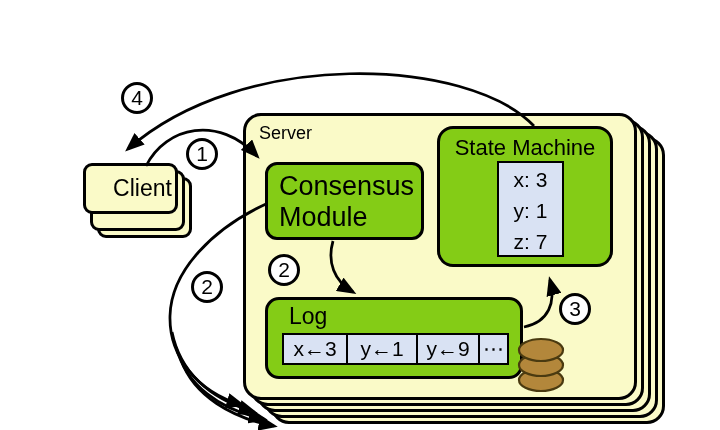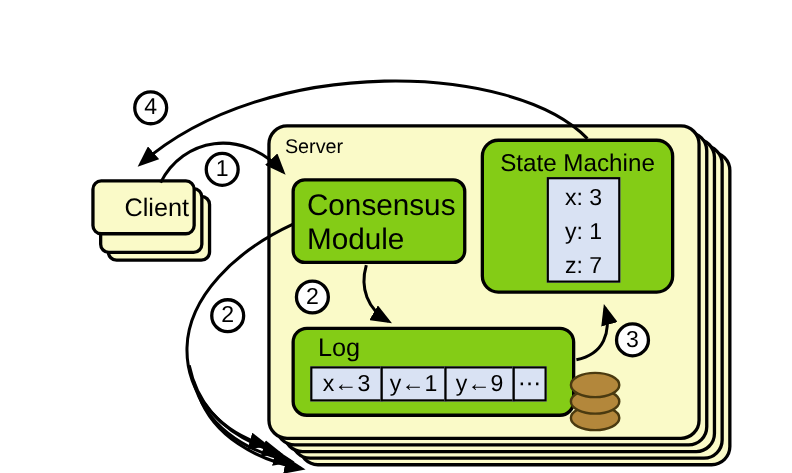--- a/index.html
+++ b/index.html
@@ -67,21 +67,21 @@
   <div class="abs blue-store" style="left:497px;top:161px;width:67px;height:96px;padding-top:1px;">
     <div>x: 3</div>
     <div>y: 1</div>
     <div>z: 7</div>
   </div>
 
   <div class="abs green-box" style="left:265px;top:297px;width:258px;height:82px;border-radius:14px;"></div>
   <div class="lbl" style="left:277px;top:304px;font-size:23px;margin-left:12px;">Log</div>
   <div class="log-row" style="left:282px;top:333px;">
     <div class="log-cell" style="width:66px;">x←3</div>
-    <div class="log-cell" style="width:60px;">y←1</div>
+    <div class="log-cell" style="width:72px;">y←1</div>
     <div class="log-cell" style="width:64px;text-align:center;">y←9</div>
     <div class="log-cell" style="width:31px;">⋯</div>
   </div>
 
   <svg class="arrows" width="720" height="430" viewBox="0 0 720 430">
     <defs>
       <marker id="ah" viewBox="0 0 10 8" markerWidth="7" markerHeight="5.6" refX="8" refY="4" orient="auto">
         <path d="M0 0 L10 4 L0 8 Z" fill="#000"></path>
       </marker>
     </defs>

